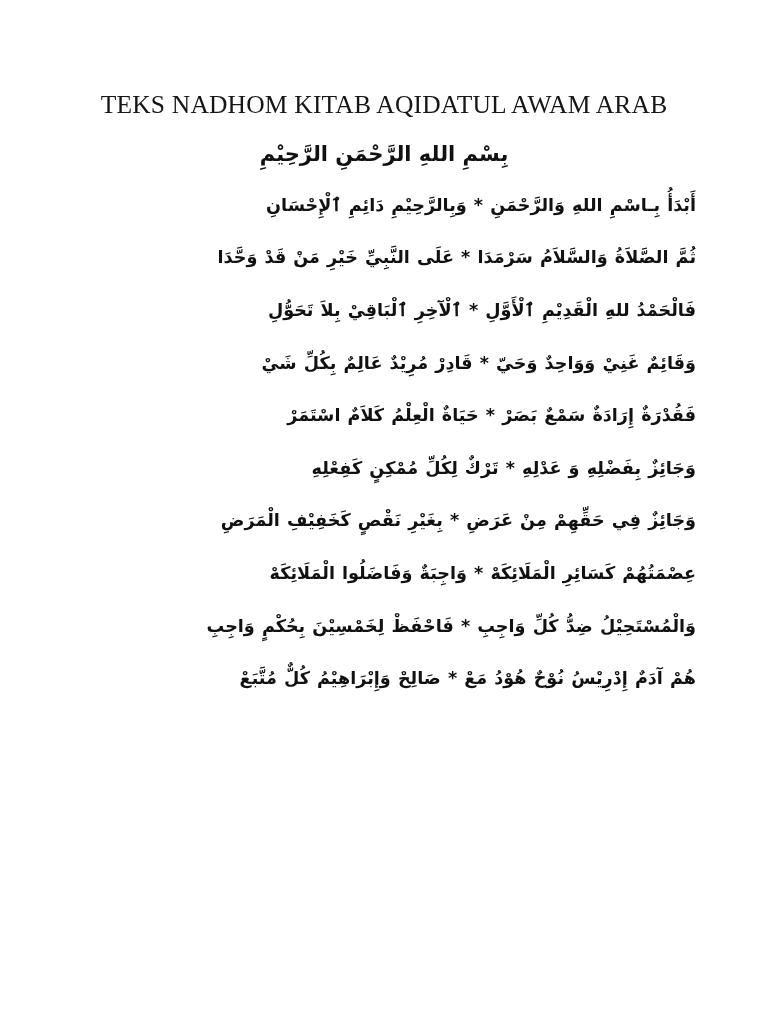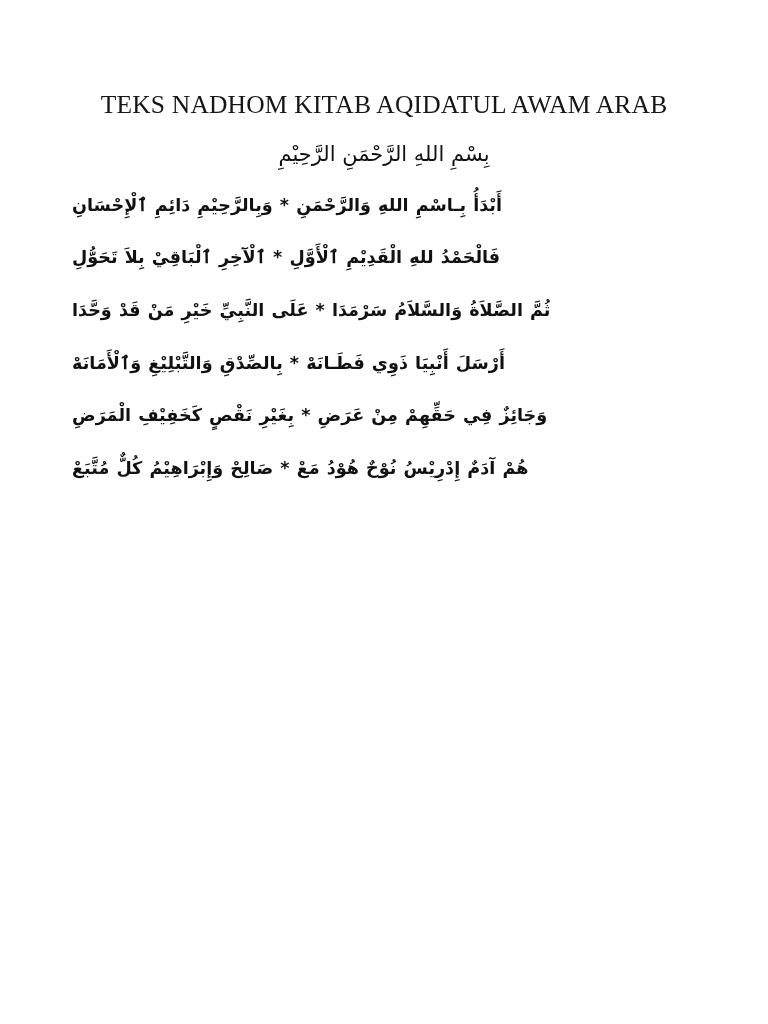--- a/index.html
+++ b/index.html
@@ -50,36 +50,36 @@
     text-align: center;
     font-family: "DejaVu Sans", "Liberation Sans", sans-serif;
     color: #111111;
   }
 
   .basmalah {
     display: block;
     text-align: center;
     font-size: 21px;
     line-height: 1.55;
-    font-weight: 400;
+    font-weight: 700;
     margin: 16px 0 6px 0;
     direction: rtl;
     unicode-bidi: isolate;
     white-space: nowrap;
   }
 
   .verse-list {
     list-style: none;
     margin: 0;
     padding: 0;
   }
 
   .verse {
     display: block;
-    text-align: left;
+    text-align: right;
     font-size: 17.6px;
     line-height: 1.99;
     font-weight: 700;
     direction: rtl;
     unicode-bidi: isolate;
     white-space: nowrap;
     word-spacing: 1px;
     color: #111111;
   }
 </style>
@@ -91,22 +91,26 @@
   <h1 class="doc-title">
     <span class="title-line">TEKS NADHOM KITAB AQIDATUL AWAM ARAB</span>
   </h1>
 
   <div class="arabic-body">
 
     <p class="basmalah">بِسْمِ اللهِ الرَّحْمَنِ الرَّحِيْمِ</p>
 
     <div class="verse-list">
       <p class="verse">أَبْدَأُ بِـاسْمِ اللهِ وَالرَّحْمَنِ * وَبِالرَّحِيْمِ دَائِمِ ٱلْإِحْسَانِ</p>
+      <p class="verse">ثُمَّ الصَّلاَةُ وَالسَّلاَمُ سَرْمَدَا * عَلَى النَّبِيِّ خَيْرِ مَنْ قَدْ وَحَّدَا</p>
       <p class="verse">فَالْحَمْدُ للهِ الْقَدِيْمِ ٱلْأَوَّلِ * ٱلْآخِرِ ٱلْبَاقِيْ بِلاَ تَحَوُّلِ</p>
-      <p class="verse">ثُمَّ الصَّلاَةُ وَالسَّلاَمُ سَرْمَدَا * عَلَى النَّبِيِّ خَيْرِ مَنْ قَدْ وَحَّدَا</p>
-      <p class="verse">أَرْسَلَ أَنْبِيَا ذَوِي فَطَـانَهْ * بِالصِّدْقِ وَالتَّبْلِيْغِ وَٱلْأَمَانَهْ</p>
+      <p class="verse">وَقَائِمٌ غَنِيْ وَوَاحِدٌ وَحَيّ * قَادِرْ مُرِيْدٌ عَالِمٌ بِكُلِّ شَيْ</p>
+      <p class="verse">فَقُدْرَةٌ إِرَادَةٌ سَمْعٌ بَصَرْ * حَيَاةٌ الْعِلْمُ كَلاَمٌ اسْتَمَرْ</p>
+      <p class="verse">وَجَائِزٌ بِفَضْلِهِ وَ عَدْلِهِ * تَرْكٌ لِكُلِّ مُمْكِنٍ كَفِعْلِهِ</p>
       <p class="verse">وَجَائِزٌ فِي حَقِّهِمْ مِنْ عَرَضِ * بِغَيْرِ نَقْصٍ كَخَفِيْفِ الْمَرَضِ</p>
+      <p class="verse">عِصْمَتُهُمْ كَسَائِرِ الْمَلَائِكَهْ * وَاجِبَةٌ وَفَاضَلُوا الْمَلَائِكَهْ</p>
+      <p class="verse">وَالْمُسْتَحِيْلُ ضِدُّ كُلِّ وَاجِبِ * فَاحْفَظْ لِخَمْسِيْنَ بِحُكْمٍ وَاجِبِ</p>
       <p class="verse">هُمْ آدَمٌ إِدْرِيْسُ نُوْحٌ هُوْدُ مَعْ * صَالِحْ وَإِبْرَاهِيْمُ كُلٌّ مُتَّبَعْ</p>
 
     </div>
 
   </div>
 </div>
 
 </body></html>

